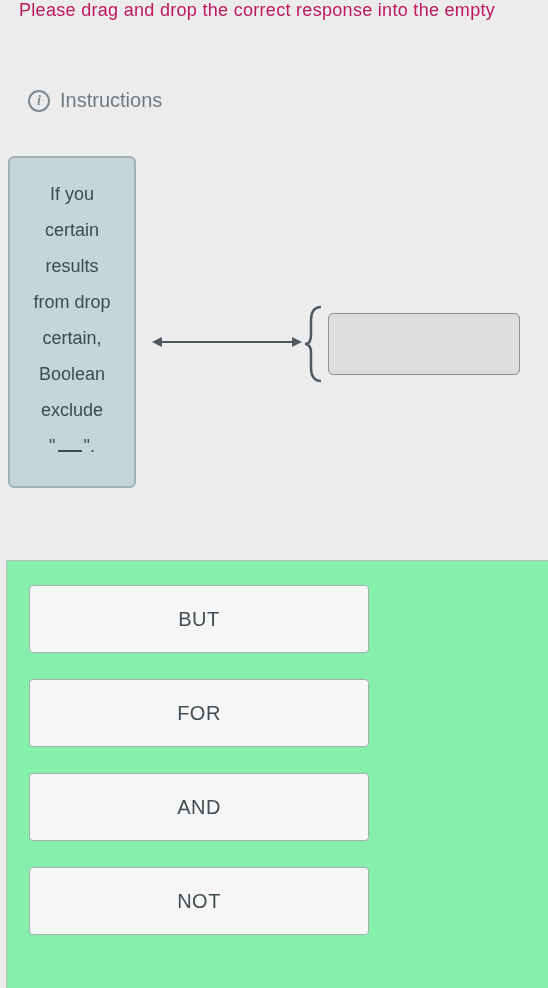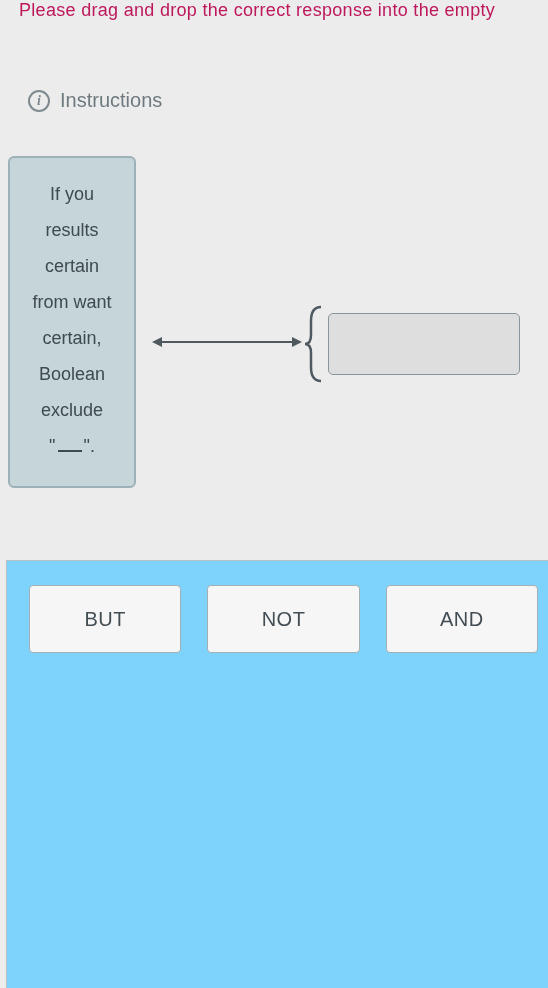--- a/index.html
+++ b/index.html
@@ -118,26 +118,27 @@
       background: #dedede;
       border: 1.5px solid #8a959b;
       border-radius: 5px;
     }
     .options-panel {
       position: absolute;
       left: 6px;
       top: 560px;
       right: 0;
       bottom: 0;
-      background: #7dd3fc;
+      background: #86efac;
       border: 1.5px solid #b7c0c4;
       border-right: none;
       border-bottom: none;
       padding: 24px 10px 0 22px;
       display: flex;
+      flex-direction: column;
       gap: 26px;
     }
     .option {
       width: 340px;
       height: 68px;
       background: #f6f6f6;
       border: 1.5px solid #a4afb4;
       border-radius: 4px;
       display: flex;
       align-items: center;
@@ -154,23 +155,23 @@
 <div class="top-text">Please drag and drop the correct response into the empty</div>
 
 <div class="instructions-row">
   <div class="info-icon">i</div>
   <div class="instructions-label">Instructions</div>
 </div>
 
 <div class="diagram-area">
   <div class="prompt-box">
     <div>If you</div>
+    <div>certain</div>
     <div>results</div>
-    <div>certain</div>
-    <div>from want</div>
+    <div>from drop</div>
     <div>certain,</div>
     <div>Boolean</div>
     <div>exclude</div>
     <div>
       <span>"</span><span class="prompt-blank"></span><span>".</span>
     </div>
   </div>
 
   <div class="connector">
     <div class="connector-arrow-left"></div>
@@ -180,15 +181,16 @@
 
   <svg class="brace" viewBox="0 0 20 78" preserveAspectRatio="none">
     <path d="M18 2 Q8 2 8 16 L8 30 Q8 39 2 39 Q8 39 8 48 L8 62 Q8 76 18 76" stroke="#4f5a60" stroke-width="2.5" fill="none"></path>
   </svg>
 
   <div class="drop-zone"></div>
 </div>
 
 <div class="options-panel">
   <div class="option">BUT</div>
+  <div class="option">FOR</div>
+  <div class="option">AND</div>
   <div class="option">NOT</div>
-  <div class="option">AND</div>
 </div>
 
 </body></html>

